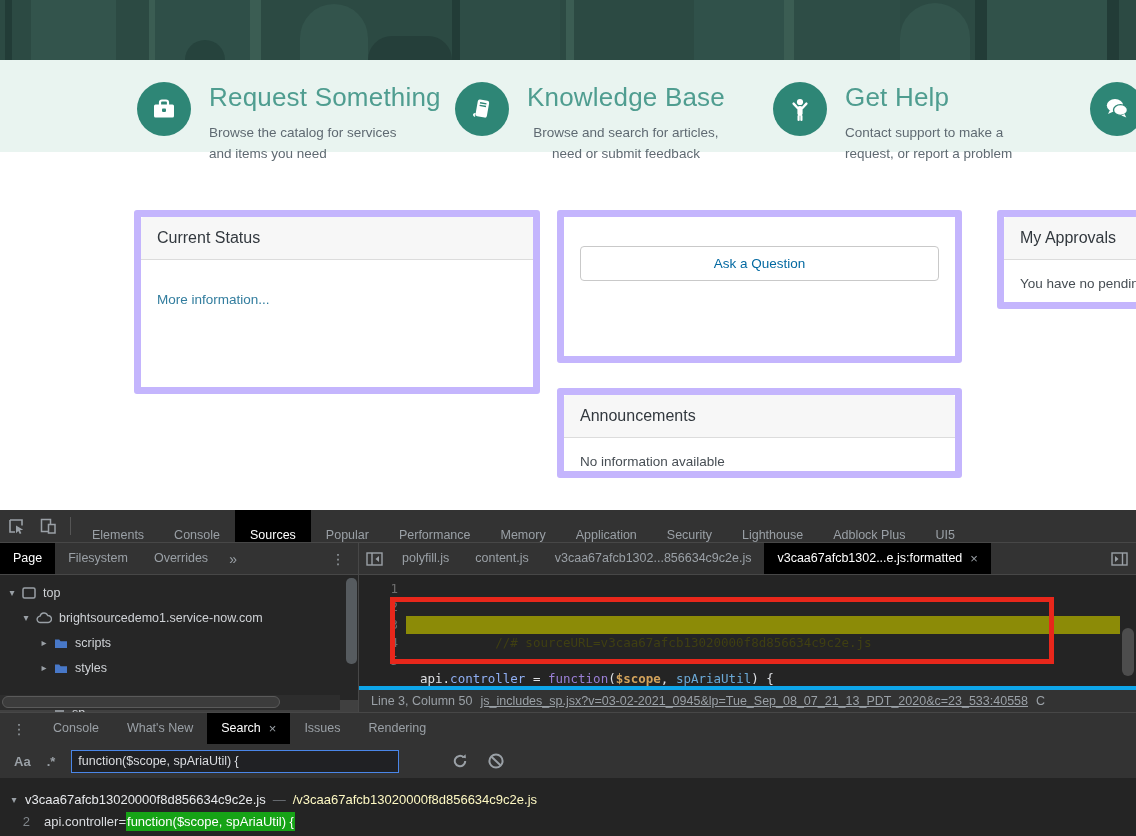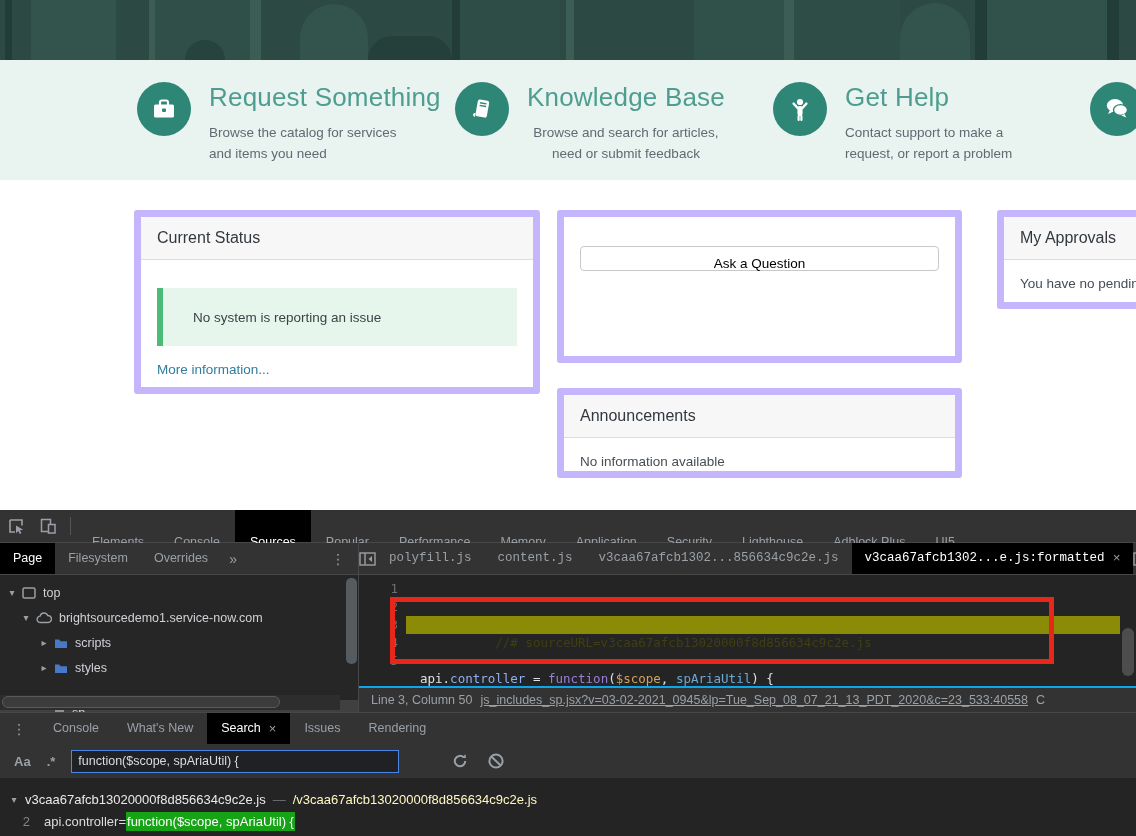--- a/index.html
+++ b/index.html
@@ -8,61 +8,61 @@
     position:relative; width:1136px; height:836px; overflow:hidden;
     background:#fff; font-family:"Liberation Sans", sans-serif;
   }
 
   
   .banner { position:absolute; left:0; top:0; width:1136px; height:60px;
     background:var(--banner-teal,#2c4a43); overflow:hidden; }
   .banner .s { position:absolute; top:0; bottom:0; }
 
   
-  .launchers { position:absolute; left:0; top:60px; width:1136px; height:120px;
+  .launchers { position:absolute; left:0; top:60px; width:1136px; height:92px;
     background:var(--mint-bg,#e9f4f0); }
   .card { position:absolute; top:22px; display:flex; align-items:flex-start; }
   .launch-icon { width:54px; height:54px; border-radius:50%;
     background:var(--accent-teal,#2e8676); display:flex; align-items:center; justify-content:center; flex:0 0 54px; }
   .card-text { margin-left:18px; }
   .card-title { font-size:26px; font-weight:400; color:var(--title-teal,#4f9d90); letter-spacing:0.2px; }
   .card-sub { margin-top:9px; font-size:13.5px; line-height:21px; color:#5f6a72; }
 
   
   .panel { position:absolute; background:#fff; border:7px solid #c4b5fd; border-radius:3px; }
   .panel-h { background:#f7f7f7; border-bottom:1px solid #dcdcdc; padding:12px 16px;
     font-size:16px; color:#32383e; border-radius:3px 3px 0 0; }
   .panel-b { padding:16px; font-size:13.5px; color:#474e54; }
   .status-alert { height:58px; display:flex; align-items:center; padding-left:30px;
     background:var(--success-bg,#e7f6ed); border-left:6px solid var(--success-green,#4cbb78);
     margin-top:12px; color:#3c4248; }
   .more-link { display:inline-block; margin-top:16px; color:var(--link-blue,#327d9e); cursor:pointer; }
-  .ask-btn { display:block; width:100%; margin-top:13px; height:25px; background:#fff;
-    border:1px solid #c9c9c9; border-radius:4px; font-size:13.5px; color:#000000;
+  .ask-btn { display:block; width:100%; margin-top:13px; height:35px; background:#fff;
+    border:1px solid #c9c9c9; border-radius:4px; font-size:13.5px; color:#0369a1;
     font-family:"Liberation Sans",sans-serif; cursor:pointer; text-align:center; line-height:33px; }
 
   
   .devtools { position:absolute; left:0; top:510px; width:1136px; height:326px;
     background:var(--dt-dark,#242424); color:var(--dt-text,#9aa0a6); font-size:12.5px; }
   .dt-toolbar { position:absolute; left:0; top:0; right:0; height:33px; background:var(--dt-bg,#333);
     border-bottom:1px solid #474747; display:flex; align-items:center; }
   .tb-icon { width:32px; height:33px; display:flex; align-items:center; justify-content:center; cursor:pointer; }
   .tb-sep { width:1px; height:18px; background:#555; margin:0 6px; }
-  .dt-tab { padding:16px 15px; height:32px; line-height:32px; cursor:pointer; white-space:nowrap; }
+  .dt-tab { padding:9px 15px; height:32px; line-height:32px; cursor:pointer; white-space:nowrap; }
   .dt-tab.active { background:#000; color:#fff; }
 
   .dt-row2 { position:absolute; left:0; top:33px; right:0; height:32px; display:flex; }
   .nav-tabs { width:359px; flex:0 0 359px; background:var(--dt-bg,#333); border-right:1px solid #474747;
     border-bottom:1px solid #474747; display:flex; align-items:center; }
   .nav-tab { padding:0 13px; height:31px; line-height:31px; cursor:pointer; }
   .nav-tab.active { background:#000; color:#fff; }
   .more-chevrons { padding:0 8px; cursor:pointer; font-size:14px; }
   .kebab { margin-left:auto; padding:0 12px; cursor:pointer; font-size:14px; letter-spacing:1px; }
   .file-tabs { flex:1; background:var(--dt-bg,#333); border-bottom:1px solid #474747;
-    display:flex; align-items:center; overflow:hidden;font-family:Liberation Mono, monospace; }
+    display:flex; align-items:center; overflow:hidden; }
   .file-tab { padding:0 13px; height:31px; line-height:31px; white-space:nowrap; cursor:pointer; }
   .file-tab.active { background:#000; color:#fff; display:flex; align-items:center; }
   .tab-close { margin-left:8px; color:#9aa0a6; font-size:13px; cursor:pointer; }
 
   .navigator { position:absolute; left:0; top:65px; width:359px; height:137px;
     background:#262626; border-right:1px solid #474747; overflow:hidden; }
   .tree-row { height:25px; display:flex; align-items:center; white-space:nowrap; cursor:pointer; color:#cfd2d6; }
   .tree-row.selected { background:#404040;margin-top:20px; }
   .caret { width:12px; text-align:center; color:#9aa0a6; font-size:10px; flex:0 0 12px; }
   .tree-ico { margin:0 7px 0 4px; display:flex; align-items:center; }
@@ -72,30 +72,30 @@
     background:#3c3c3c; border:1px solid #5a5a5a; border-radius:6px; }
 
   .editor { position:absolute; left:359px; top:65px; right:0; height:111px; display:flex;
     font-family:"DejaVu Sans Mono", monospace; font-size:12.5px; line-height:18px; background:#242424; }
   .gutter { flex:0 0 47px; padding:5px 8px 0 0; text-align:right; color:#6e6e6e; }
   .code-area { flex:1; padding-top:5px; white-space:pre; overflow:hidden; color:var(--code-text,#dfe1e5); }
   .code-line { height:18px; padding-left:14px; }
   .code-line.hl { background:var(--highlight-olive,#8c8b07); color:#3f3f12; }
   .tok-kw { color:var(--keyword-purple,#9a7fd5); }
   .tok-prop { color:var(--property-blue,#8faef2); }
-  .tok-p1 { color:var(--param-orange,#d2a35c); }
+  .tok-p1 { color:var(--param-orange,#d2a35c);font-weight:bold; }
   .tok-p2 { color:var(--param-blue,#6ba9d6); }
   .ed-scrollbar { flex:0 0 16px; position:relative; background:#242424; }
   .ed-thumb { position:absolute; left:2px; top:53px; width:12px; height:48px; background:#4d4d4d; border-radius:6px; }
 
   .annotation-box { position:absolute; left:390px; top:87px; width:664px; height:67px;
     border:5px solid var(--annotation-red,#e8271b); z-index:6; pointer-events:none; }
 
   .statusbar { position:absolute; left:359px; top:176px; right:0; height:26px; background:var(--dt-bg,#333);
-    border-top:2px solid #0ea5e9; display:flex; align-items:center; padding-left:12px; white-space:nowrap; overflow:hidden; }
+    border-top:4px solid #0ea5e9; display:flex; align-items:center; padding-left:12px; white-space:nowrap; overflow:hidden; }
   .statusbar a { color:#9aa0a6; text-decoration:underline; margin-left:8px; cursor:pointer; }
   .status-right { margin-left:8px; }
 
   .drawer-tabs { position:absolute; left:0; top:202px; right:0; height:32px; background:var(--dt-bg,#333);
     border-top:1px solid #474747; display:flex; align-items:center; }
   .drawer-tab { padding:0 14px; height:31px; line-height:31px; cursor:pointer; }
   .drawer-tab.active { background:#000; color:#fff; display:flex; align-items:center; }
 
   .search-toolbar { position:absolute; left:0; top:234px; right:0; height:34px; background:var(--dt-bg,#333);
     display:flex; align-items:center; padding-left:14px; }
@@ -212,23 +212,20 @@
           <ellipse cx="18.5" cy="16" rx="7" ry="5.4" fill="#fff" stroke="#2e8676" stroke-width="1.4"></ellipse>
           <path d="M22.5 20 l1.8 3.6 l-5 -2.2 z" fill="#fff"></path>
         </svg>
       </div>
     </div>
   </div>
 
   <div class="panel" style="left:134px;top:210px;width:406px;height:184px;">
     <div class="panel-h">Current Status</div>
     <div class="panel-b">
-      <div class="status-alert">
-        <span>No system is reporting an issue</span>
-      </div>
       <span class="more-link">More information...</span>
     </div>
   </div>
 
   <div class="panel" style="left:557px;top:210px;width:405px;height:153px;">
     <div class="panel-b">
       <button class="ask-btn">Ask a Question</button>
     </div>
   </div>
 

